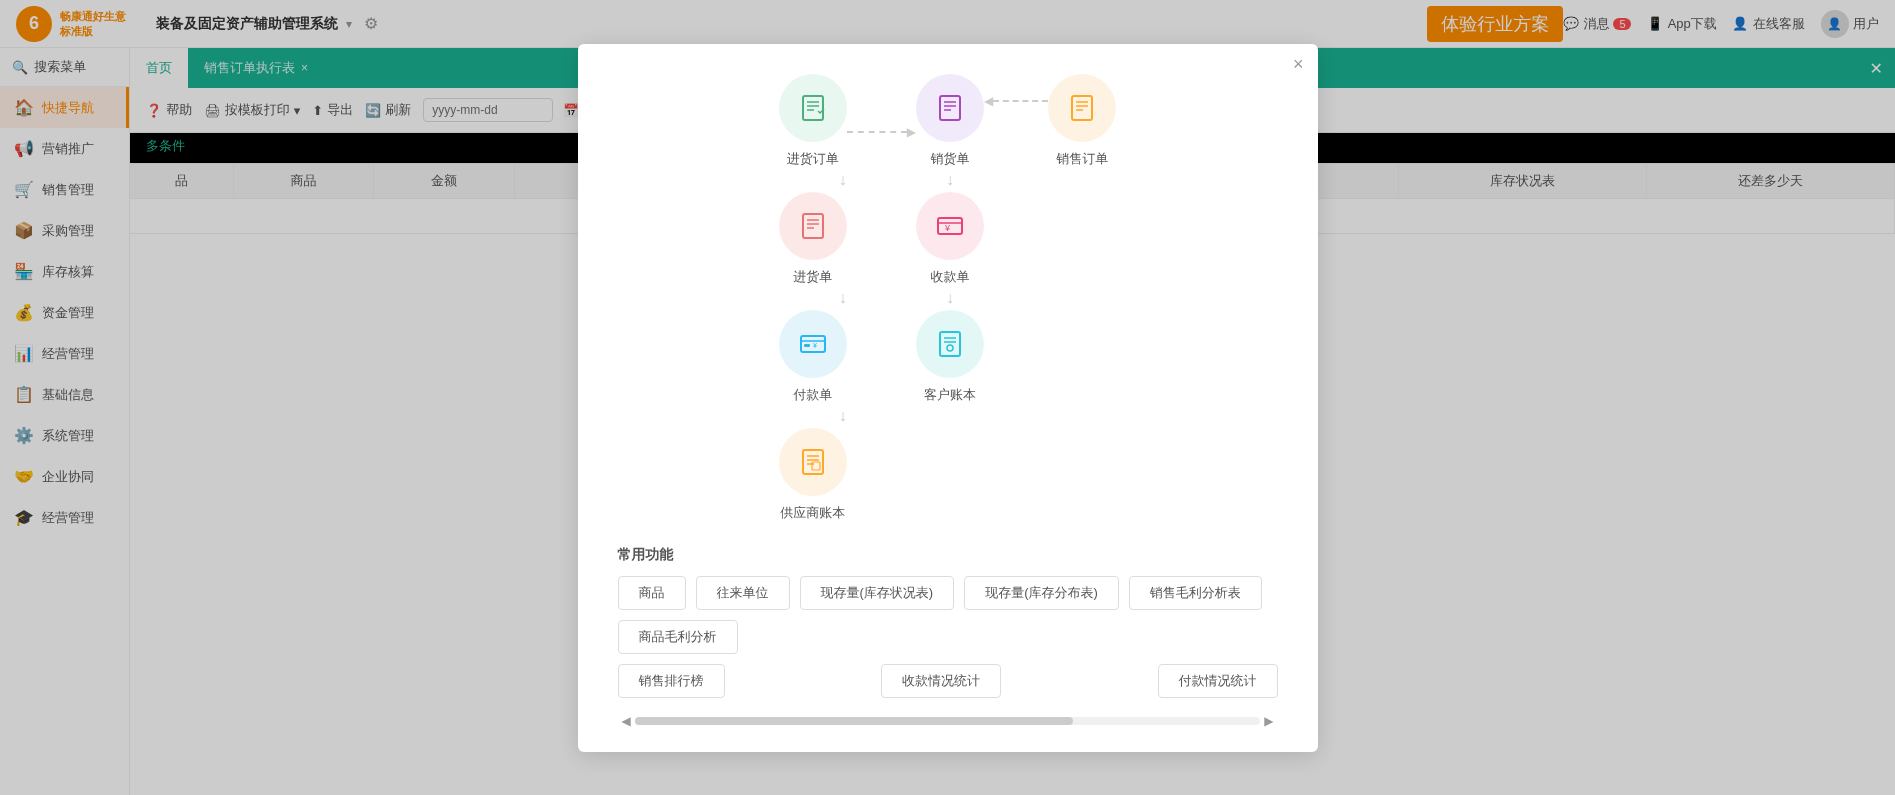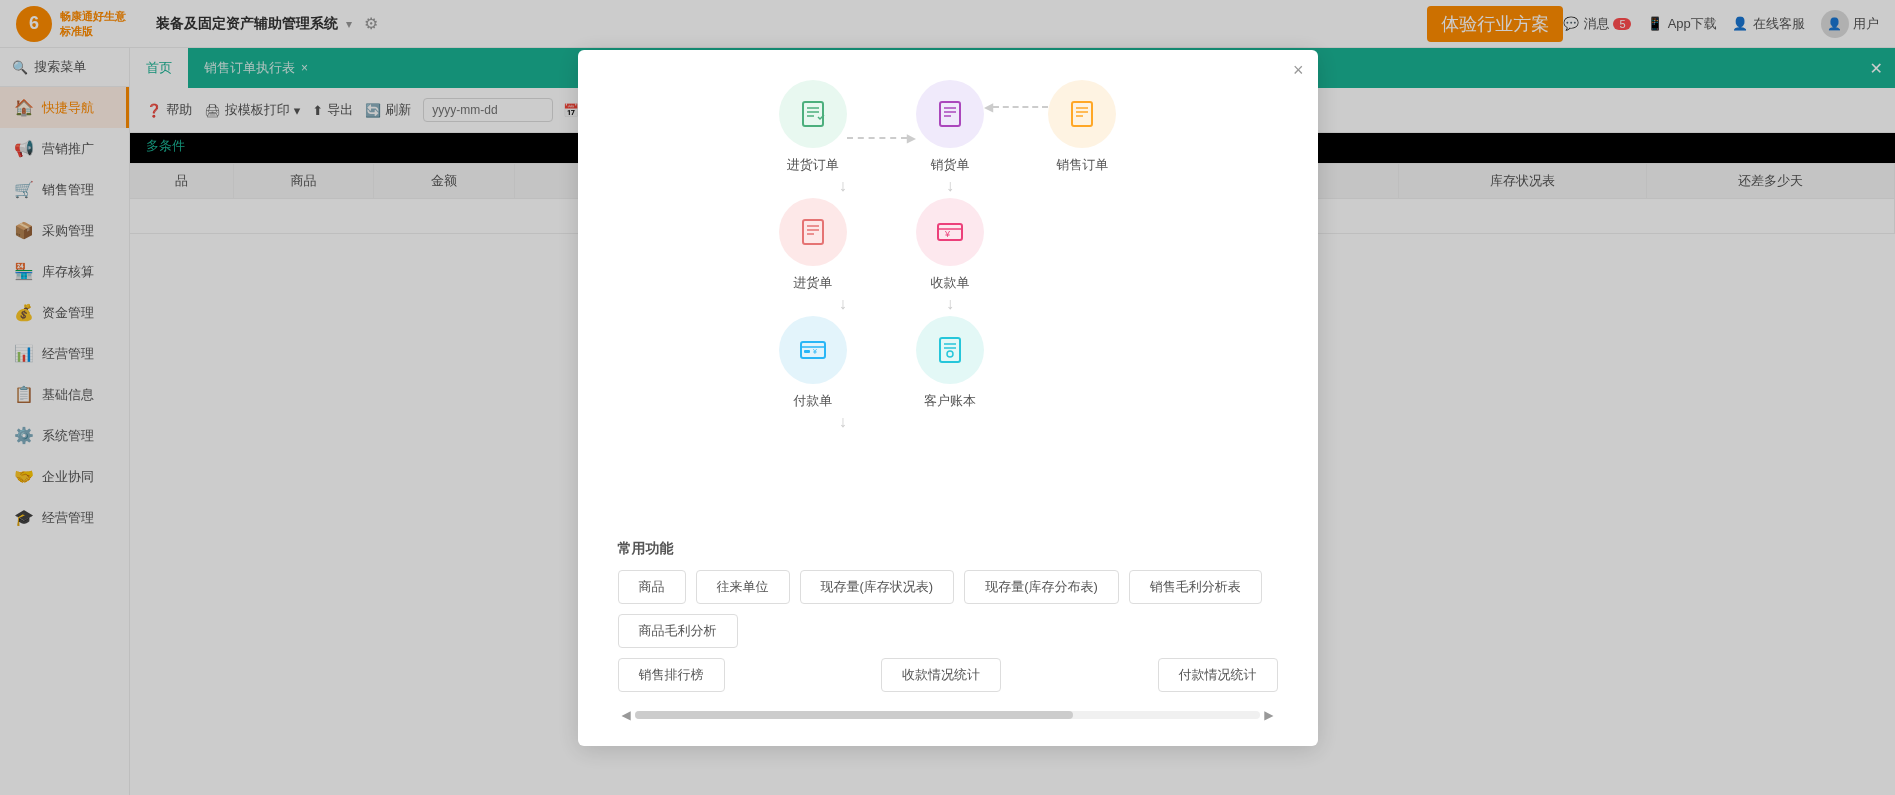--- a/index.html
+++ b/index.html
@@ -302,20 +302,32 @@
                 <line x1="5" y1="14" x2="29" y2="14" stroke="#29b6f6" stroke-width="1.5"></line>
                 <rect x="8" y="17" width="6" height="3" rx="1" fill="#29b6f6"></rect>
                 <text x="17" y="21" font-size="7" fill="#29b6f6">¥</text>
               </svg>
           </div>
           <span class="flow-label">付款单</span>
         </div>
 
         <div class="arrow-down">↓</div>
 
+        <div class="flow-node">
+          <div class="flow-circle orange">
+            <svg width="34" height="34" viewBox="0 0 34 34" fill="none">
+                <rect x="7" y="5" width="20" height="24" rx="2" fill="none" stroke="#ffa726" stroke-width="2"></rect>
+                <line x1="11" y1="11" x2="23" y2="11" stroke="#ffa726" stroke-width="1.5"></line>
+                <line x1="11" y1="15" x2="23" y2="15" stroke="#ffa726" stroke-width="1.5"></line>
+                <line x1="11" y1="19" x2="18" y2="19" stroke="#ffa726" stroke-width="1.5"></line>
+                <rect x="16" y="17" width="8" height="8" rx="1" fill="none" stroke="#ffa726" stroke-width="1.2"></rect>
+              </svg>
+          </div>
+          <span class="flow-label">供应商账本</span>
+        </div>
       </div>
 
       <div style="display:flex; flex-direction:column; justify-content:flex-start; padding-top:24px;">
 
         <div style="display:flex;align-items:center;height:68px;">
           <span style="display:inline-block;width:60px;border-top:2px dashed #ccc;"></span>
           <span style="color:#ccc;font-size:12px;">▶</span>
         </div>
         <div style="height:28px;"></div>
 

